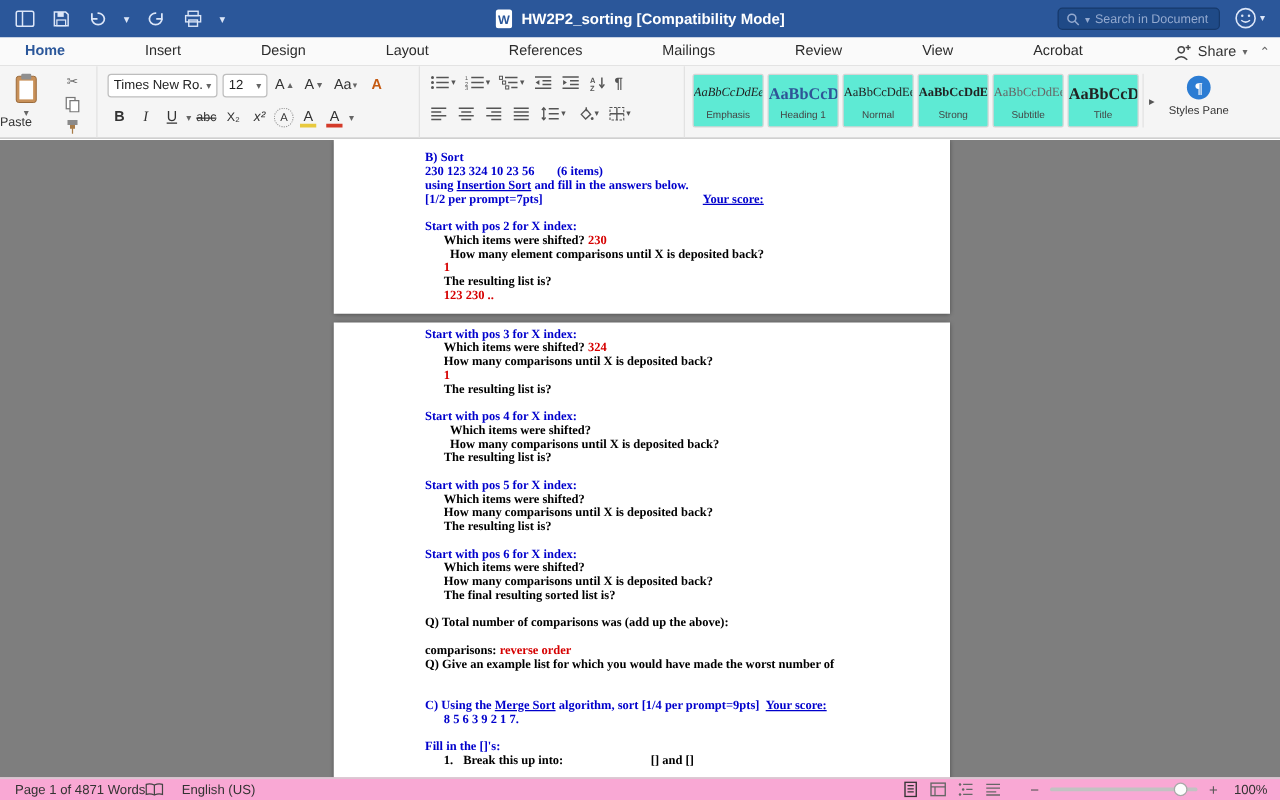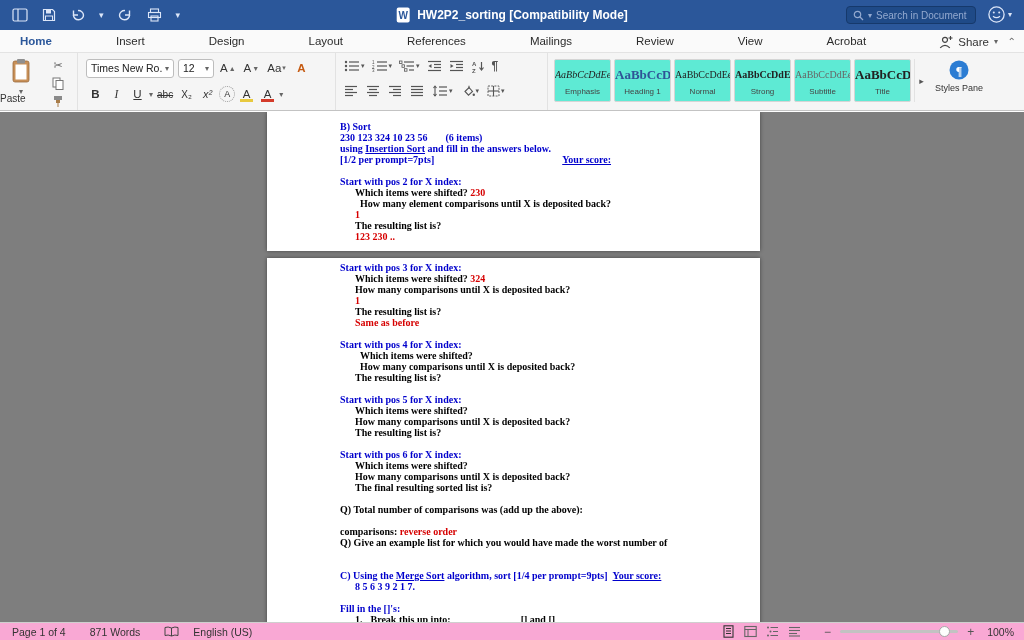--- a/index.html
+++ b/index.html
@@ -65,21 +65,21 @@
   .page { position:absolute; left:267px; width:493px; background:#fff; box-shadow:0 0 4px rgba(0,0,0,0.45); }
   .page-1 { top:0; height:139px; padding-top:9px; }
   .page-2 { top:146px; height:520px; padding-top:4px; }
   .doc-line { height:11px; line-height:11px; font-family:"Liberation Serif",serif; font-weight:bold; font-size:10px; white-space:nowrap; }
   .ind0 { padding-left:73px; } .ind1 { padding-left:88px; } .ind2 { padding-left:93px; }
   .c-b { color:#0000cc; } .c-r { color:#d60000; } .c-k { color:#000; }
   .run.ul { text-decoration:underline; }
 
   
   .statusbar { position:absolute; bottom:0; left:0; right:0; height:18px; background:#f9a8d4; border-top:1px solid #cfcfcf; display:flex; align-items:center; font-size:10.5px; color:#333; }
-  .sb-item { margin-left:24px; }
+  .sb-item { }
   .sb-first { margin-left:12px; }
   .status-right { position:absolute; right:10px; display:flex; align-items:center; gap:9px; }
   .view-icons { display:flex; align-items:center; gap:9px; margin-right:14px; }
   .zoom-track { width:118px; height:3px; background:#c2c2c2; border-radius:2px; position:relative; }
   .zoom-thumb { position:absolute; left:calc(88% - 5px); top:-4px; width:11px; height:11px; border-radius:50%; background:#fdfdfd; border:1px solid #a8a8a8; }
   .zsym { font-size:12px; color:#555; }
   svg { display:block; }
 </style>
 </head>
 <body>
@@ -436,21 +436,20 @@
         <div class="doc-line ind1"><span class="run c-r">123 230 ..</span></div>
       </div>
   </div>
   <div class="page page-2">
     <div>
         <div class="doc-line ind0"><span class="run c-b">Start with pos 3 for X index:</span></div>
         <div class="doc-line ind1"><span class="run c-k">Which items were shifted? </span><span class="run c-r">324</span></div>
         <div class="doc-line ind1"><span class="run c-k">How many comparisons until X is deposited back?</span></div>
         <div class="doc-line ind1"><span class="run c-r">1</span></div>
         <div class="doc-line ind1"><span class="run c-k">The resulting list is?</span></div>
-        <div class="doc-line ind1"><span class="run c-r">Same as before</span></div>
         <div class="doc-line ind0"></div>
         <div class="doc-line ind0"><span class="run c-b">Start with pos 4 for X index:</span></div>
         <div class="doc-line ind2"><span class="run c-k">Which items were shifted?</span></div>
         <div class="doc-line ind2"><span class="run c-k">How many comparisons until X is deposited back?</span></div>
         <div class="doc-line ind1"><span class="run c-k">The resulting list is?</span></div>
         <div class="doc-line ind0"></div>
         <div class="doc-line ind0"><span class="run c-b">Start with pos 5 for X index:</span></div>
         <div class="doc-line ind1"><span class="run c-k">Which items were shifted?</span></div>
         <div class="doc-line ind1"><span class="run c-k">How many comparisons until X is deposited back?</span></div>
         <div class="doc-line ind1"><span class="run c-k">The resulting list is?</span></div>

